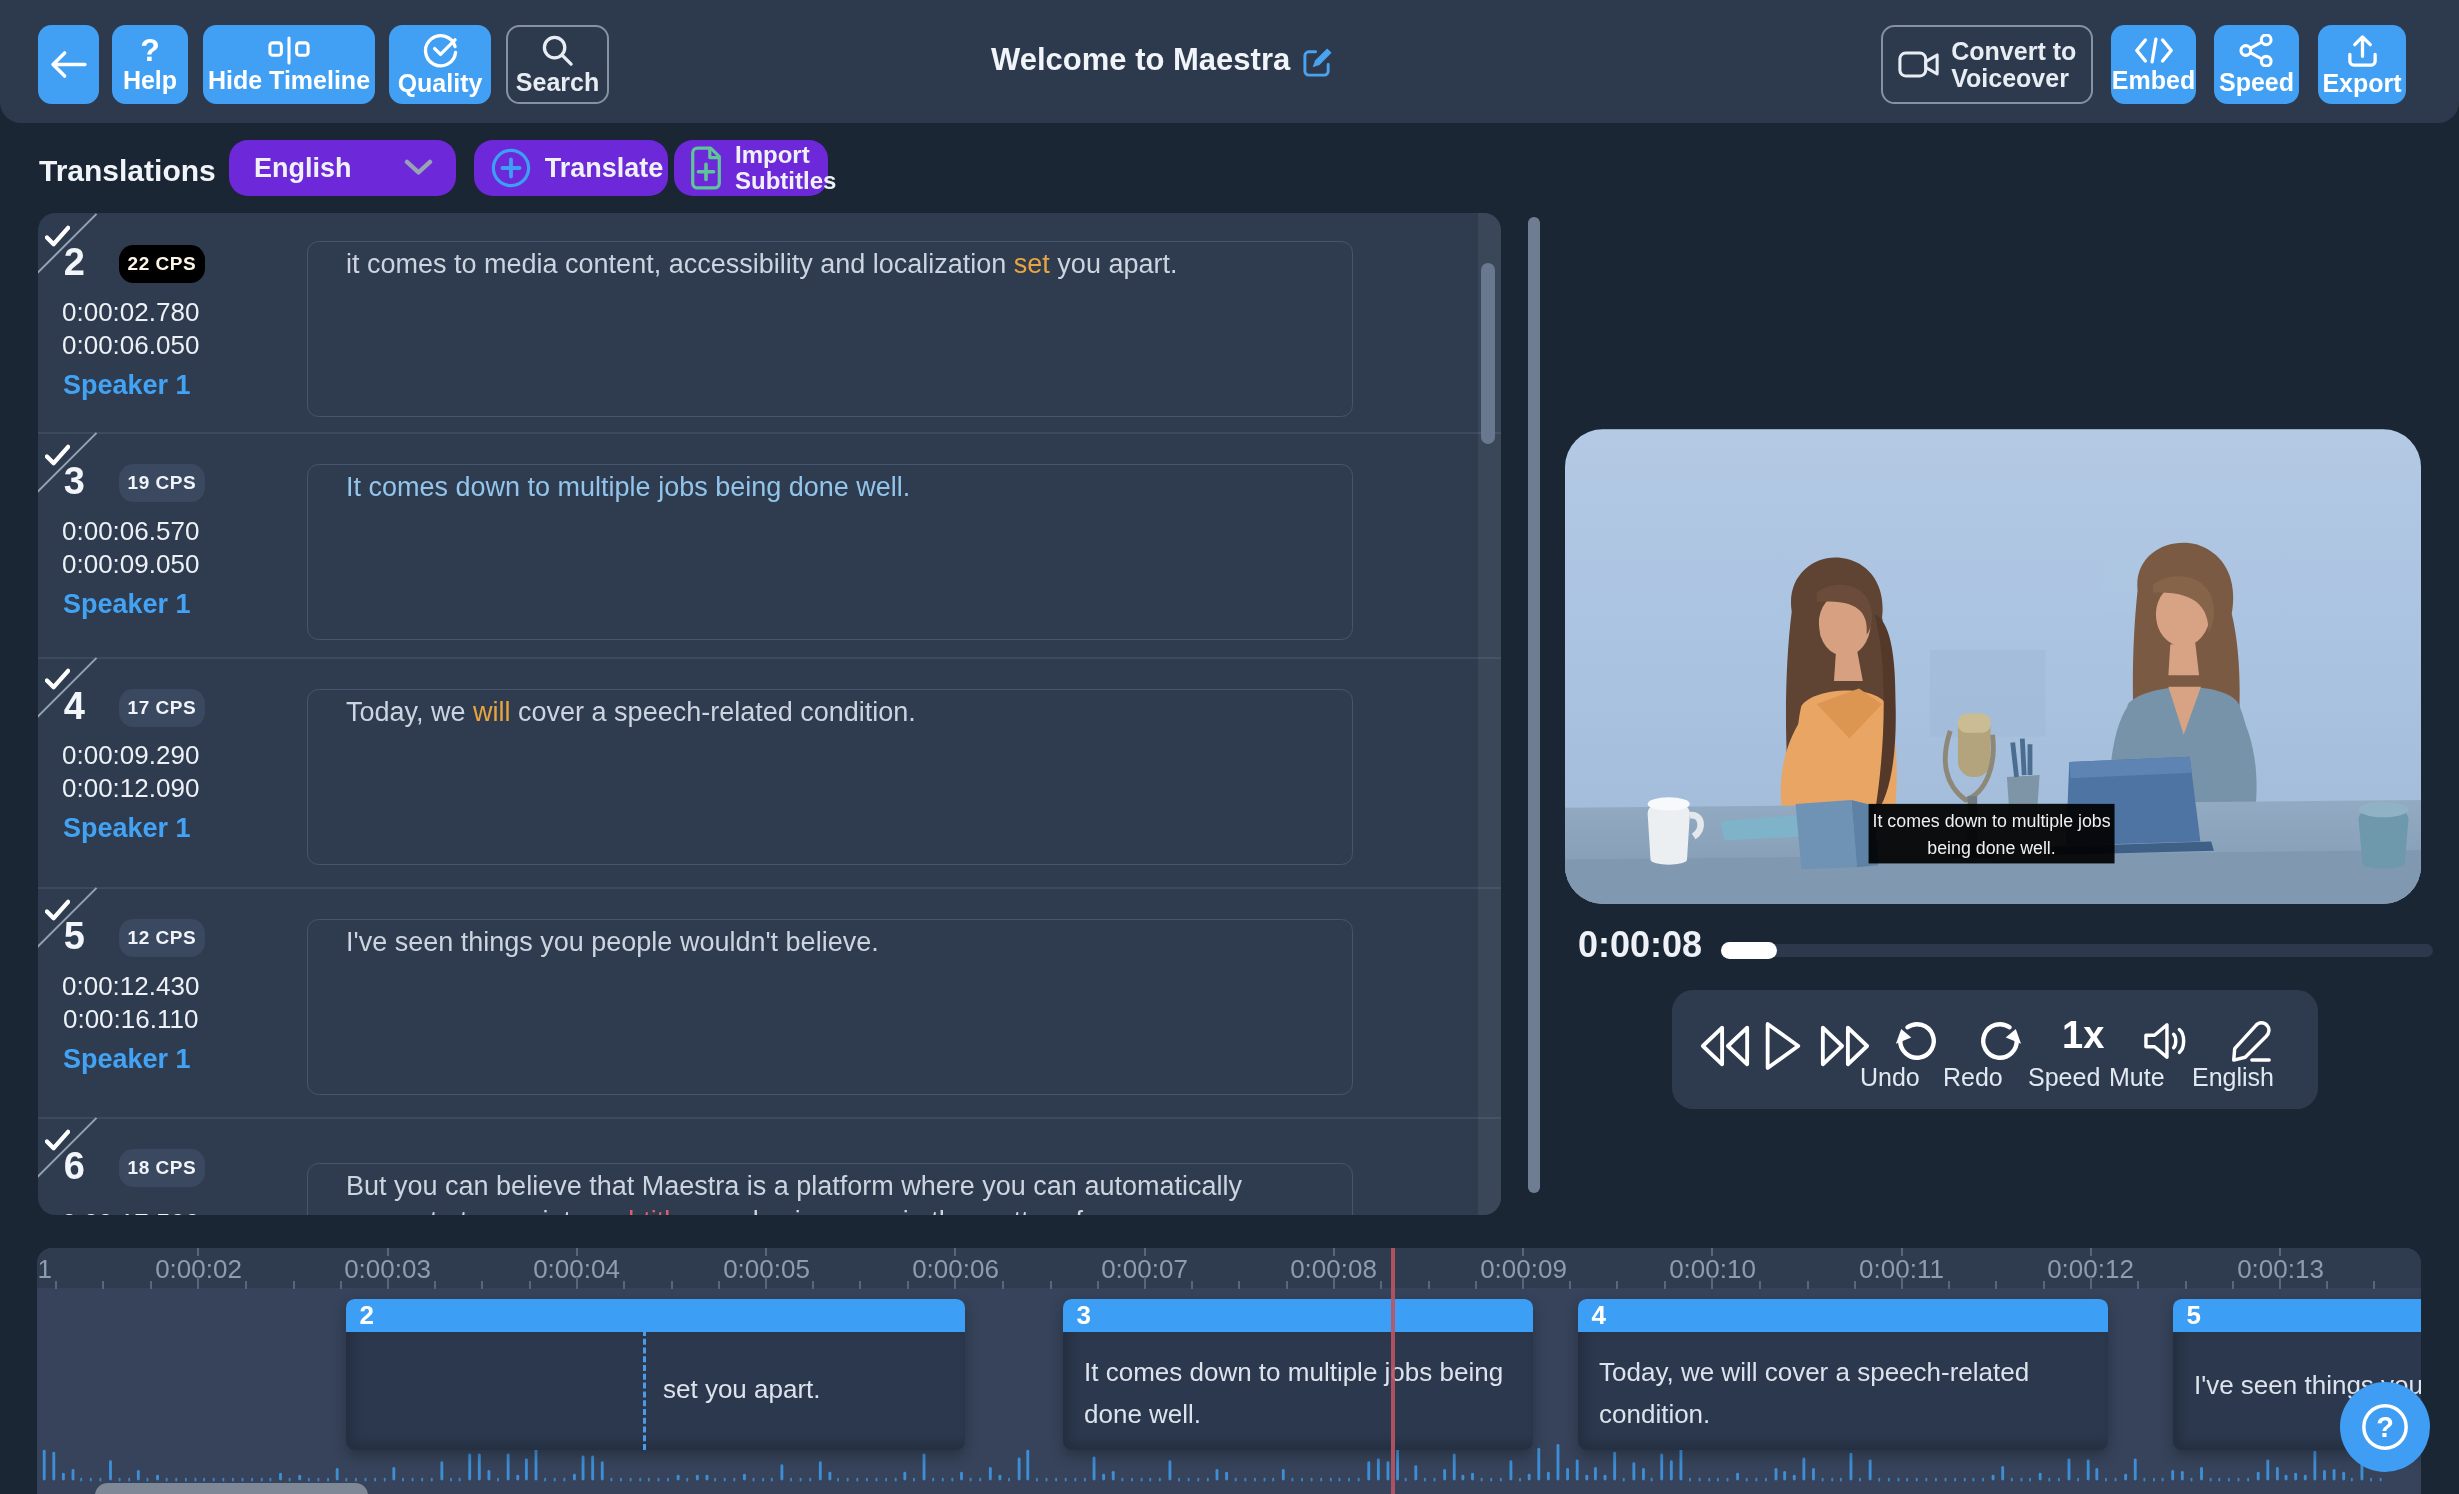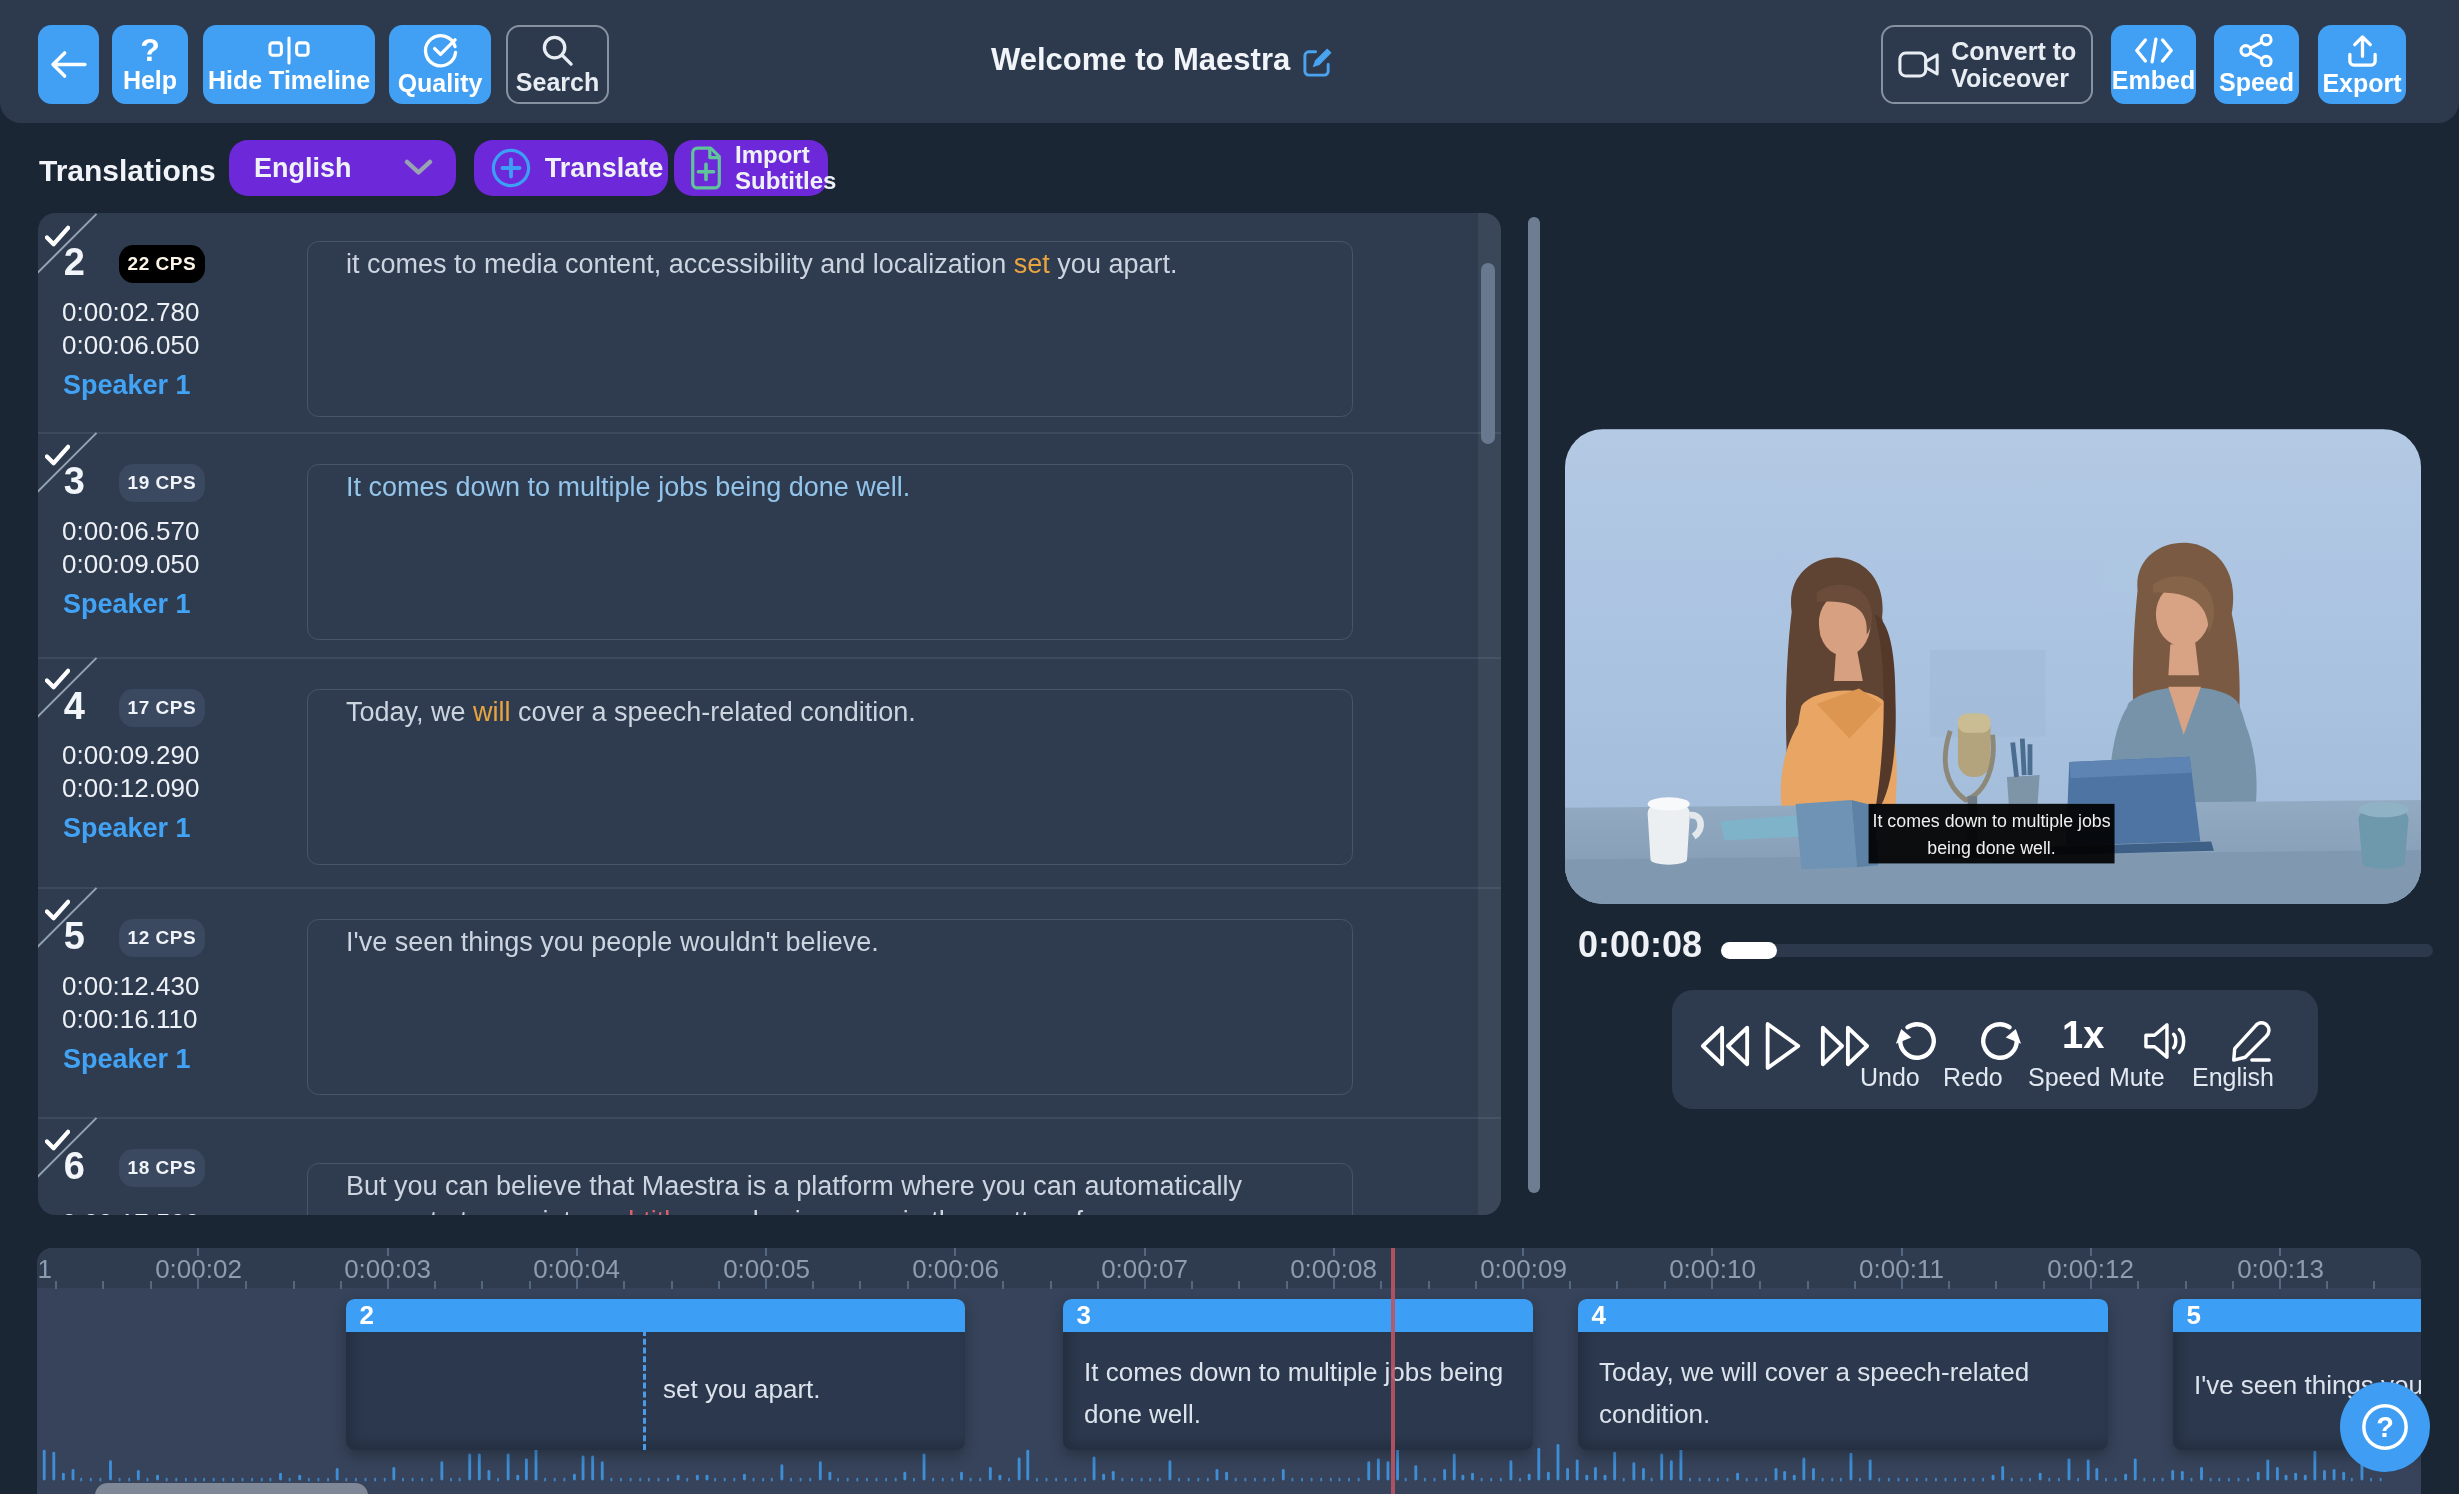--- a/index.html
+++ b/index.html
@@ -188,21 +188,21 @@
       <div class="tbox" style="top:476px;">
         <div class="ttext" style="color:#ccd4df;">Today, we <span class="orange">will</span> cover a speech-related condition.</div>
       </div>
       <div class="rowsep" style="top:674px;"></div>
       <div class="diag" style="top:706px;"></div>
       <div class="check" style="top:685px;"><svg width="25" height="25" viewBox="0 0 26 26" style="">
           <path d="M2 14 L9 21 L24 4" stroke="#fff" stroke-width="4.5" fill="none" stroke-linecap="round" stroke-linejoin="round"></path>
         </svg></div>
       <div class="cnum" style="top:702px;">5</div>
       <div class="badge" style="top:706px;">12 CPS</div>
-      <div class="ts" style="top:757px;">0:00:12.430<br>0:00:16.110</div>
+      <div class="ts" style="top:757px;text-align:center;">0:00:12.430<br>0:00:16.110</div>
       <div class="spk" style="top:831px;">Speaker 1</div>
       <div class="tbox" style="top:706px;">
         <div class="ttext" style="color:#ccd4df;">I've seen things you people wouldn't believe.</div>
       </div>
       <div class="rowsep" style="top:904px;"></div>
       <div class="diag" style="top:936px;"></div>
       <div class="check" style="top:915px;"><svg width="25" height="25" viewBox="0 0 26 26" style="">
           <path d="M2 14 L9 21 L24 4" stroke="#fff" stroke-width="4.5" fill="none" stroke-linecap="round" stroke-linejoin="round"></path>
         </svg></div>
       <div class="cnum" style="top:932px;">6</div>

